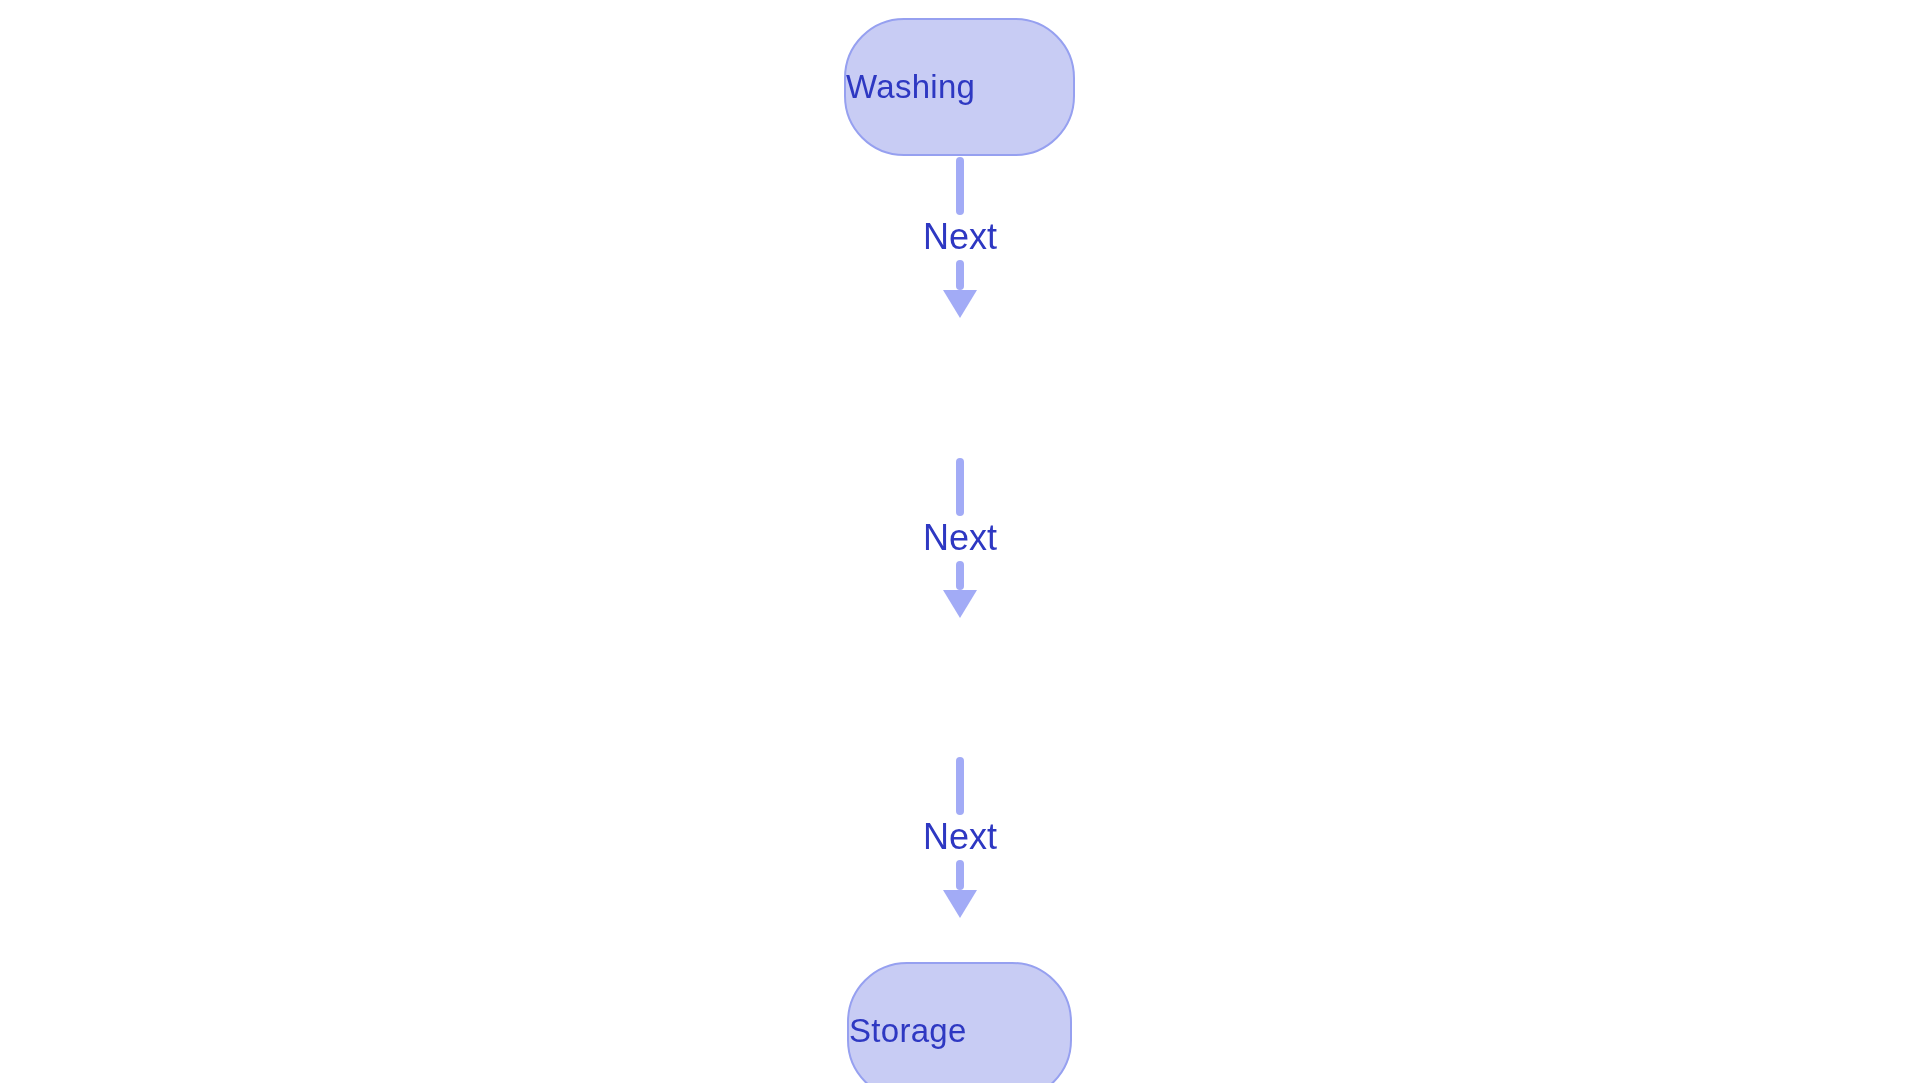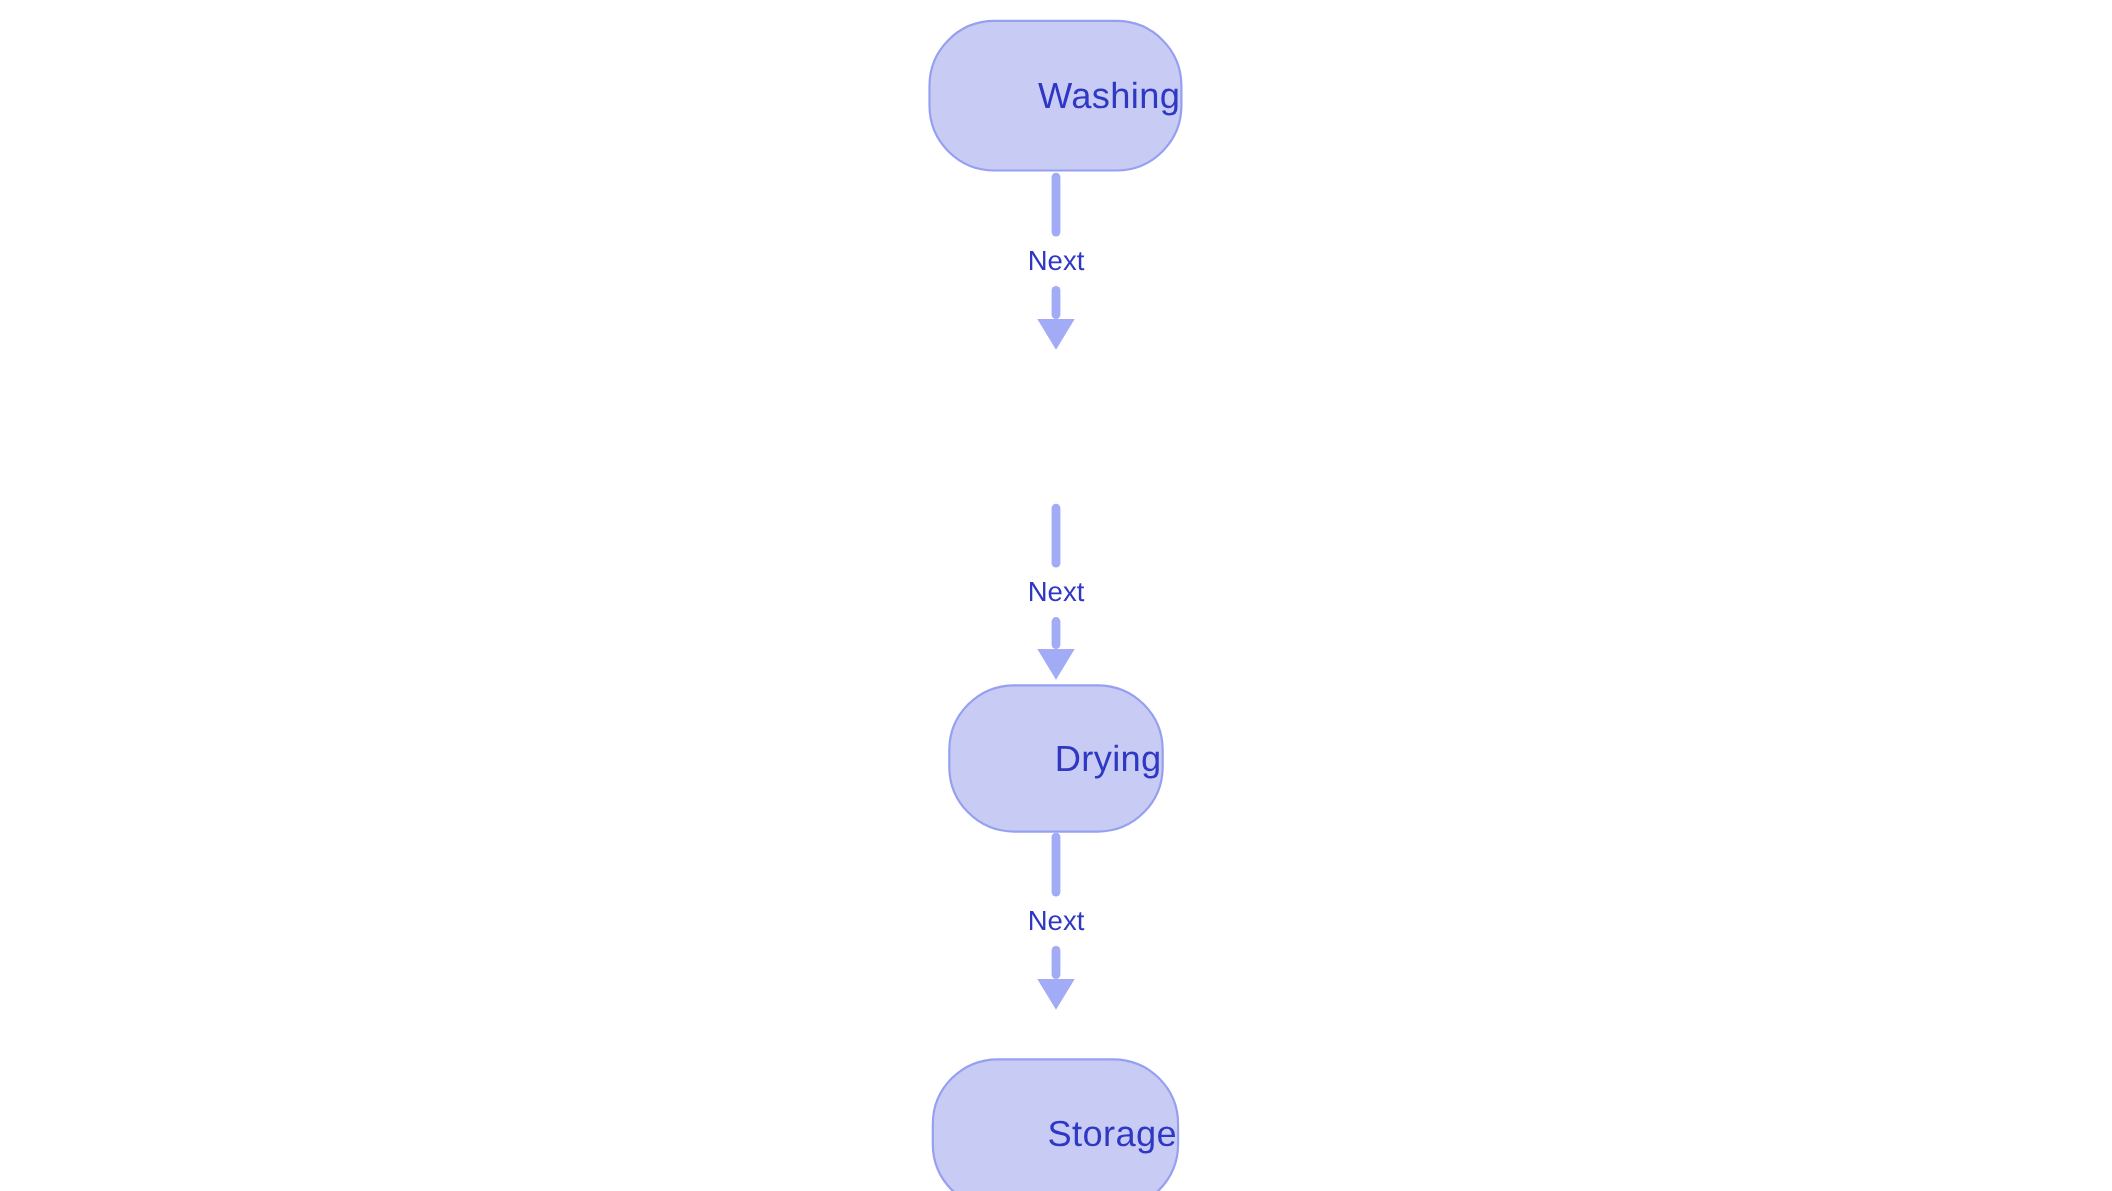--- a/index.html
+++ b/index.html
@@ -12,21 +12,21 @@
     width: 1920px;
     height: 1083px;
     background: var(--color-background, #ffffff);
     overflow: hidden;
     font-family: "Liberation Sans", "DejaVu Sans", sans-serif;
   }
   .flow-node {
     position: absolute;
     display: flex;
     align-items: center;
-    justify-content: flex-end;
+    justify-content: flex-start;
     box-sizing: border-box;
     background: var(--color-node-fill, #c8ccf4);
     border: 2px solid var(--color-node-border, #96a0f0);
     border-radius: 60px;
     color: var(--color-text, #2e38c2);
     font-size: 33px;
     letter-spacing: 0.3px;
     white-space: nowrap;
   }
   .node-0 { left: 844px; top:  18px; width: 231px; height: 138px; }
@@ -39,21 +39,21 @@
     left: 956px;
     width: 8px;
     background: var(--color-edge, #a2abf6);
     border-radius: 4px;
   }
   .edge-label {
     position: absolute;
     left: 960px;
     transform: translateX(-50%);
     color: var(--color-text, #2e38c2);
-    font-size: 25px;
+    font-size: 36px;
     line-height: 40px;
     white-space: nowrap;
   }
   .edge-arrow {
     position: absolute;
     left: 943px;
     width: 0;
     height: 0;
     border-left: 17px solid transparent;
     border-right: 17px solid transparent;
@@ -76,23 +76,20 @@
   .e2-ar { top: 890px; }
 </style>
 </head>
 <body>
 
 <div class="canvas">
 
   <div class="flow-node node-0">
     <span>Washing</span>
   </div>
-  <div class="flow-node node-2">
-    <span>Drying</span>
-  </div>
   <div class="flow-node node-3">
     <span>Storage</span>
   </div>
 
   <div class="edge-seg e0-s1"></div>
   <div class="edge-label e0-lb">Next</div>
   <div class="edge-seg e0-s2"></div>
   <div class="edge-arrow e0-ar"></div>
 
   <div class="edge-seg e1-s1"></div>

